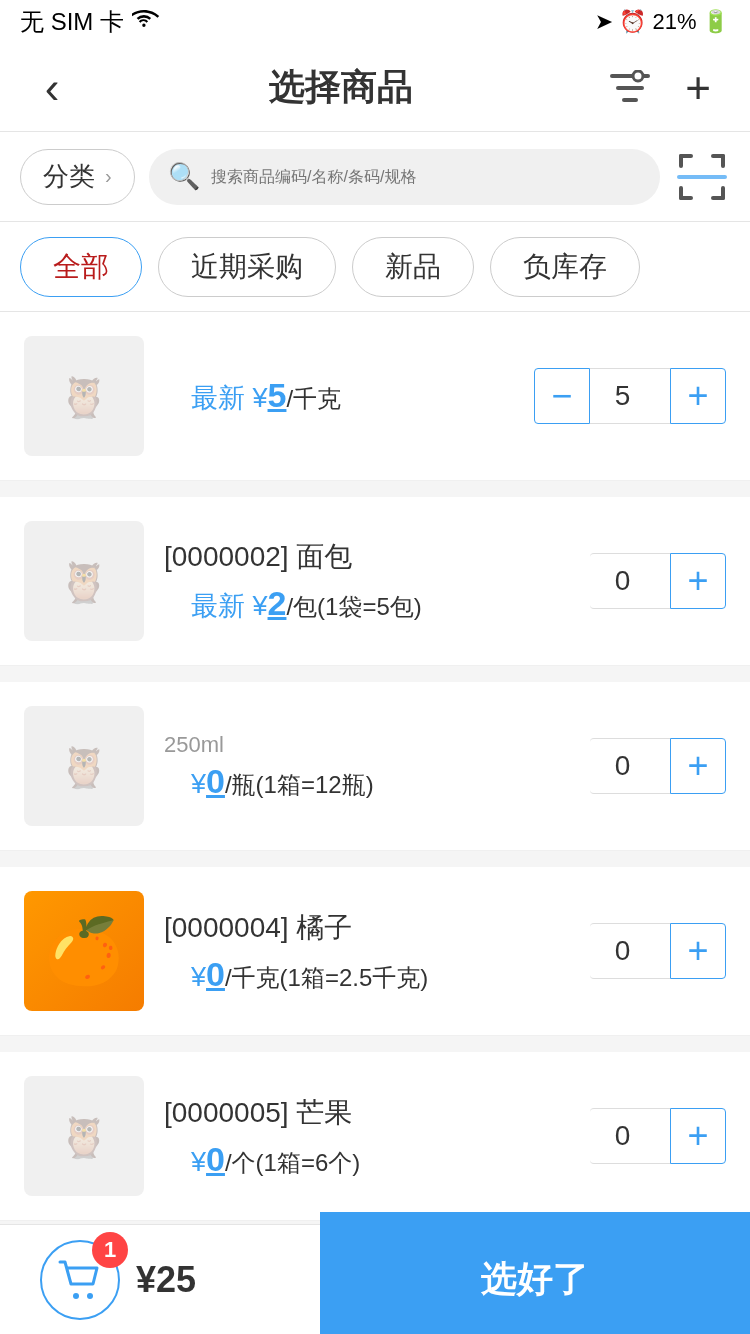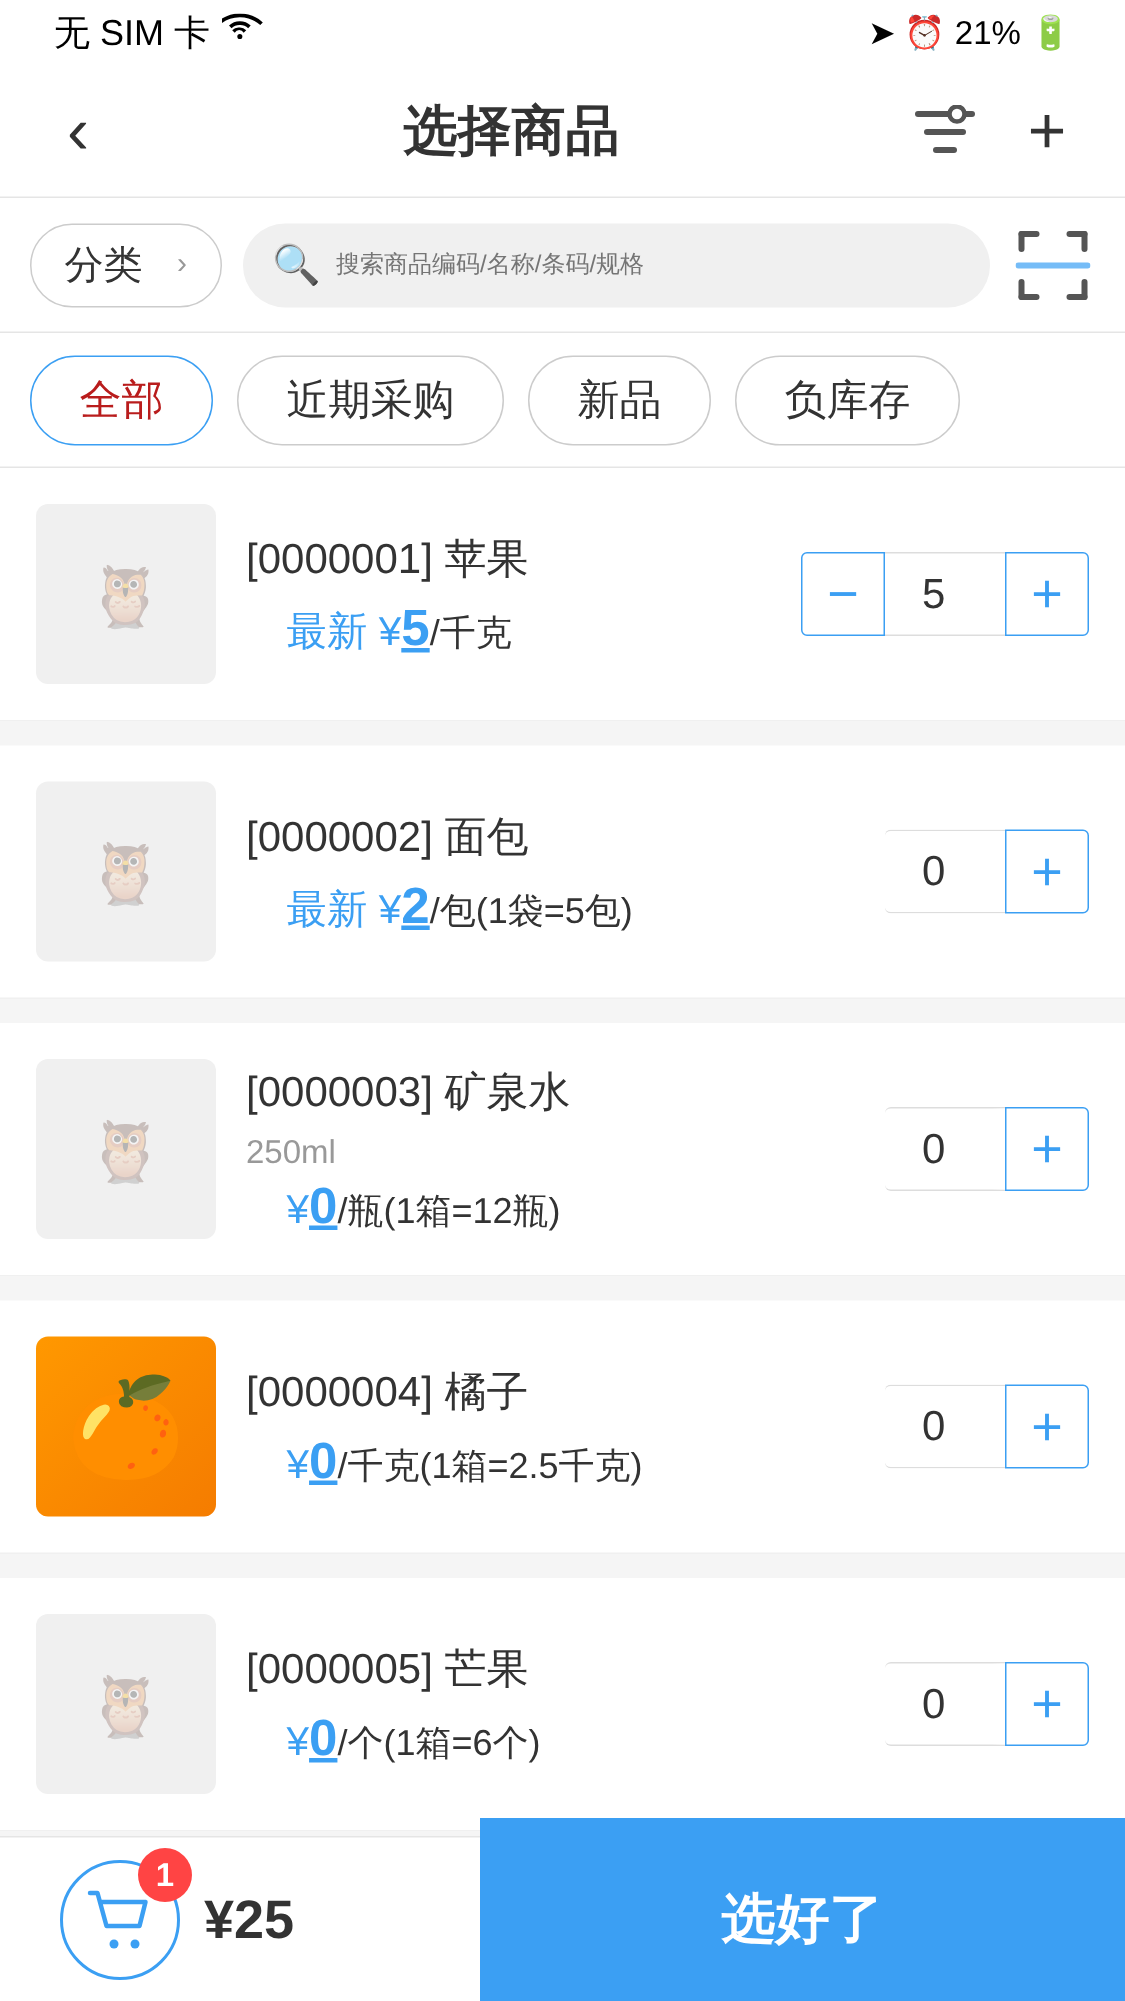--- a/index.html
+++ b/index.html
@@ -15,21 +15,21 @@
     }
 
     
     .status-bar {
       width: 750px;
       height: 44px;
       background: #fff;
       display: flex;
       align-items: center;
       justify-content: space-between;
-      padding: 0 36px;
+      padding: 0 20px;
       font-size: 24px;
       color: #000;
     }
     .status-bar-left {
       display: flex;
       align-items: center;
       gap: 8px;
       font-size: 24px;
     }
     .status-bar-center {
@@ -92,21 +92,21 @@
       flex-shrink: 0;
       height: 56px;
       border: 1px solid #ccc;
       border-radius: 28px;
       padding: 0 22px;
       background: #fff;
       font-size: 26px;
       color: #333;
       display: flex;
       align-items: center;
-      gap: 23px;
+      gap: 10px;
       cursor: pointer;
     }
     .search-bar {
       flex: 1;
       height: 56px;
       background: #f0f0f0;
       border-radius: 28px;
       display: flex;
       align-items: center;
       padding: 0 20px;
@@ -432,21 +432,20 @@
 
 <div class="product-list">
 
   <div class="product-item">
     <div class="product-image">
       <svg viewBox="0 0 70 70">
           <text y="50" font-size="40" text-anchor="middle" x="35">🦉</text>
         </svg>
     </div>
     <div class="product-info">
-      <div class="product-name">[0000001] 苹果</div>
       <div class="product-price">
         <span class="price-symbol">最新 ¥</span><span class="price-num">5</span><span class="price-unit">/千克</span>
       </div>
     </div>
     <div class="quantity-control">
       <button class="qty-btn minus">−</button>
       <input class="qty-input" type="number" value="5" style="">
       <button class="qty-btn plus">+</button>
     </div>
   </div>
@@ -473,21 +472,20 @@
 
   <div class="divider"></div>
 
   <div class="product-item">
     <div class="product-image">
       <svg viewBox="0 0 70 70">
           <text y="50" font-size="40" text-anchor="middle" x="35">🦉</text>
         </svg>
     </div>
     <div class="product-info">
-      <div class="product-name">[0000003] 矿泉水</div>
       <div class="product-spec">250ml</div>
       <div class="product-price">
         <span class="price-symbol">¥</span><span class="price-num">0</span><span class="price-unit">/瓶(1箱=12瓶)</span>
       </div>
     </div>
     <div class="quantity-control">
       <input class="qty-input" type="number" value="0" style="border-radius: 4px 0px 0px 4px; border-right: none;">
       <button class="qty-btn plus">+</button>
     </div>
   </div>

